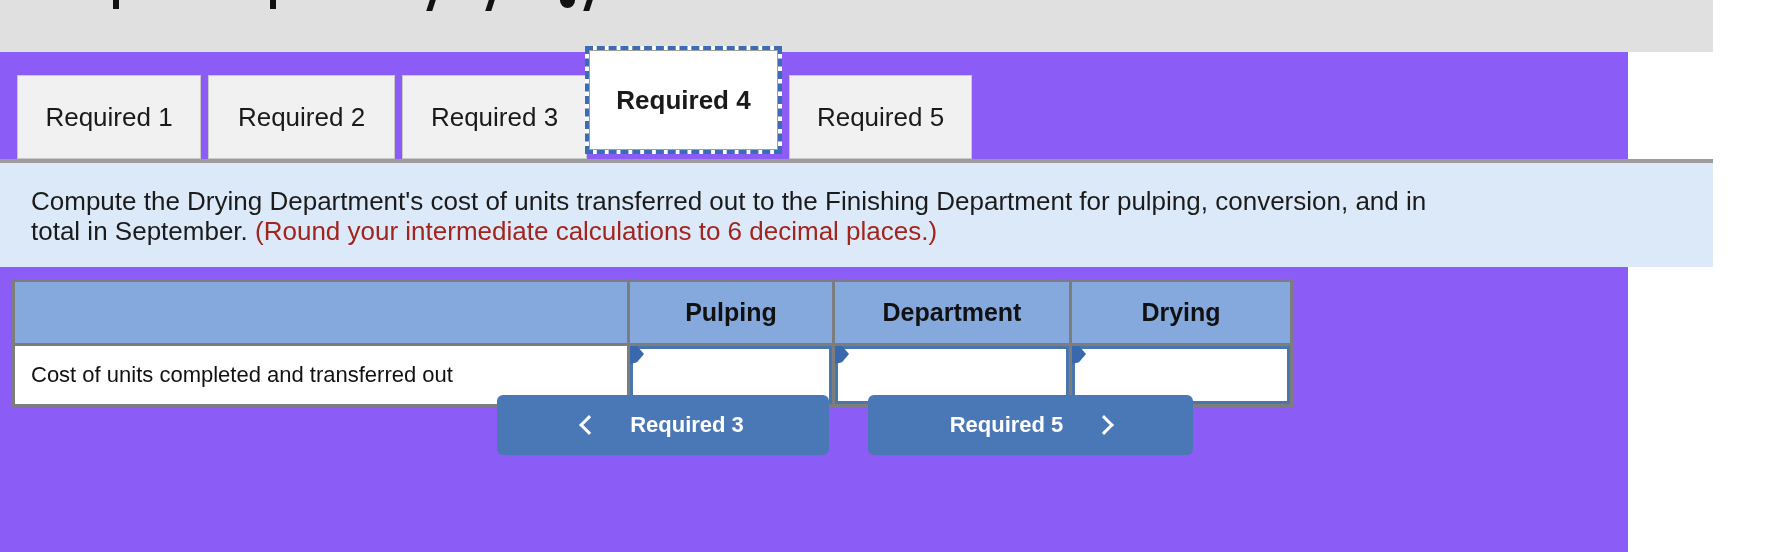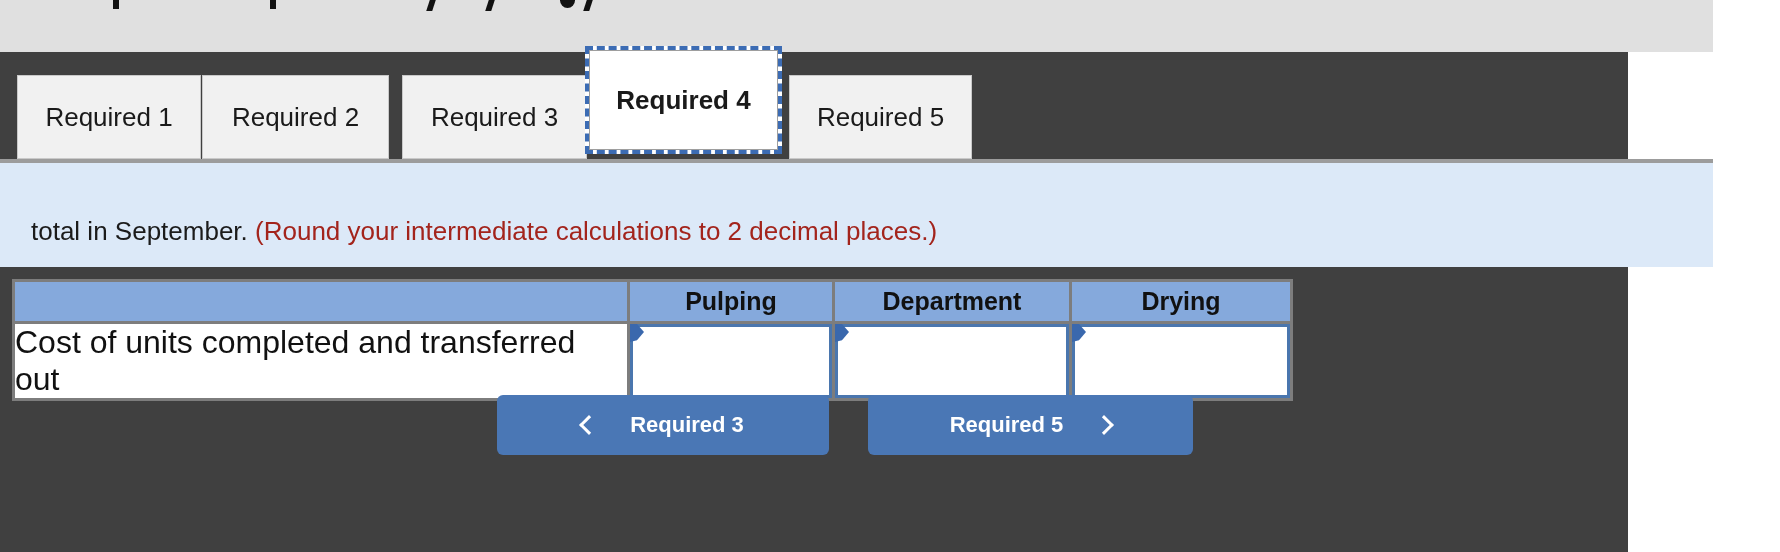--- a/index.html
+++ b/index.html
@@ -1,18 +1,18 @@
 <!DOCTYPE html>
 <html><head>
 <meta charset="utf-8">
 <style>
   * { margin: 0; padding: 0; box-sizing: border-box; }
   html, body { width: 1780px; height: 552px; background: #ffffff; overflow: hidden; }
   body { font-family: "Liberation Sans", sans-serif; color: #1a1a1a; }
-  #stage { position: relative; width: 1628px; height: 552px; background: #404040; }
+  #stage { position: relative; width: 1628px; height: 552px; background: #8b5cf6; }
 
   
   .topbar { position: absolute; left: 0; top: 0; width: 1713px; height: 52px; background: #e0e0e0; }
   .frag { position: absolute; top: 0; background: #111; }
   .frag.stem { width: 6px; height: 9px; }
   .frag.tail { width: 6px; height: 11px; transform: skewX(-18deg); }
   .frag.bowl { width: 15px; height: 8px; border-radius: 0 0 8px 8px; }
 
   
   .tab { position: absolute; top: 75px; height: 84px; background: #f1f1f1;
@@ -24,25 +24,25 @@
 
   
   .panel { position: absolute; left: 0; top: 163px; width: 1713px; height: 104px;
            background: #dce9f8; font-size: 26px; line-height: 30px; color: #1b1b1b;
            padding: 23px 40px 0 31px; }
   .panel .red { color: #a3241c; }
 
   
   table.costs { position: absolute; left: 12px; top: 279px; border-collapse: collapse;
                 table-layout: fixed; width: 1278px; }
-  table.costs td, table.costs th { border: 3px solid #7d7d7d; padding: 0; overflow: hidden; }
+  table.costs td, table.costs th { border: 3px solid #7d7d7d; padding: 16px; overflow: hidden; }
   table.costs th { height: 42px; background: #85a9dc; font-size: 25px; font-weight: bold;
                    color: #111; text-align: center; }
   table.costs td { height: 45px; background: #ffffff; }
-  td.rowlabel { font-size: 32px; color: #111; padding-left: 11px; vertical-align: middle; }
+  td.rowlabel { font-size: 22px; color: #111; padding-left: 11px; vertical-align: middle; }
   td.valuecell { position: relative; }
   .inputbox { position: absolute; inset: 0; background: #ffffff; border: 3px solid #4a76ae; cursor: text; }
   .flag { position: absolute; left: 0; top: 0; width: 14px; height: 18px; background: #3a68ad;
           clip-path: polygon(0 0, 50% 0, 100% 45%, 50% 90%, 0 100%); }
 
   
   .navbtn { position: absolute; top: 395px; height: 60px; background: #4a77b5; border: none;
             border-radius: 6px; color: #ffffff; font-family: "Liberation Sans", sans-serif;
             font-size: 22px; font-weight: bold; display: flex; align-items: center;
             justify-content: center; gap: 34px; cursor: pointer; }
@@ -62,30 +62,30 @@
       <span class="frag stem" style="left:270px"></span>
       <span class="frag tail" style="left:428px"></span>
       <span class="frag tail" style="left:487px"></span>
       <span class="frag bowl" style="left:560px"></span>
       <span class="frag tail" style="left:585px"></span>
     </div>
   </div>
 
   <div>
     <div class="tab" style="left:17px;  width:184px">Required 1</div>
-    <div class="tab" style="left:202px; width:187px">Required 2</div>
+    <div class="tab" style="left:208px; width:187px">Required 2</div>
     <div class="tab" style="left:402px; width:185px">Required 3</div>
     <div class="tab active" style="left:585px; width:197px">Required 4</div>
     <div class="tab" style="left:789px; width:183px">Required 5</div>
   </div>
   <div class="tabline"></div>
 
   <div class="panel">
-    <br>
-    <span>total in September. </span><span class="red">(Round your intermediate calculations to 2 decimal places.)</span>
+    <span>Compute the Drying Department's cost of units transferred out to the Finishing Department for pulping, conversion, and in</span><br>
+    <span>total in September. </span><span class="red">(Round your intermediate calculations to 6 decimal places.)</span>
   </div>
 
   <table class="costs">
     <colgroup>
       <col style="width:615px">
         <col style="width:205px">
         <col style="width:237px">
         <col style="width:221px">
     </colgroup>
     <thead>

